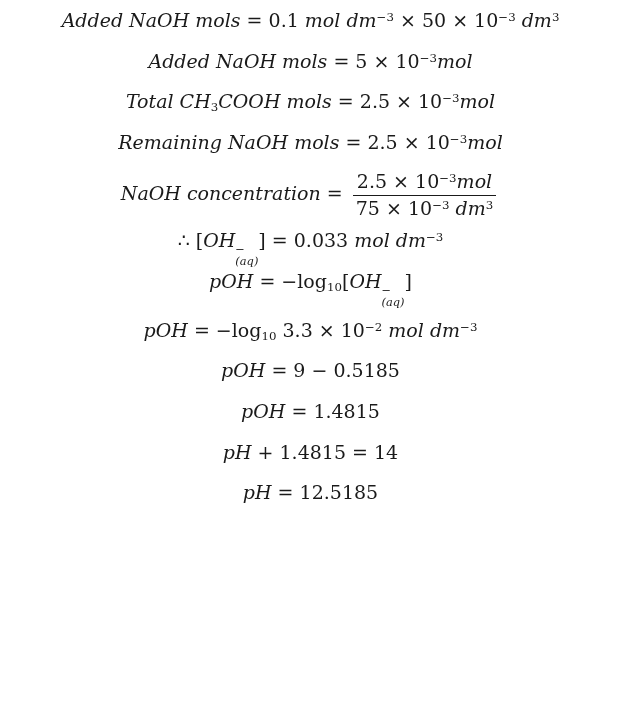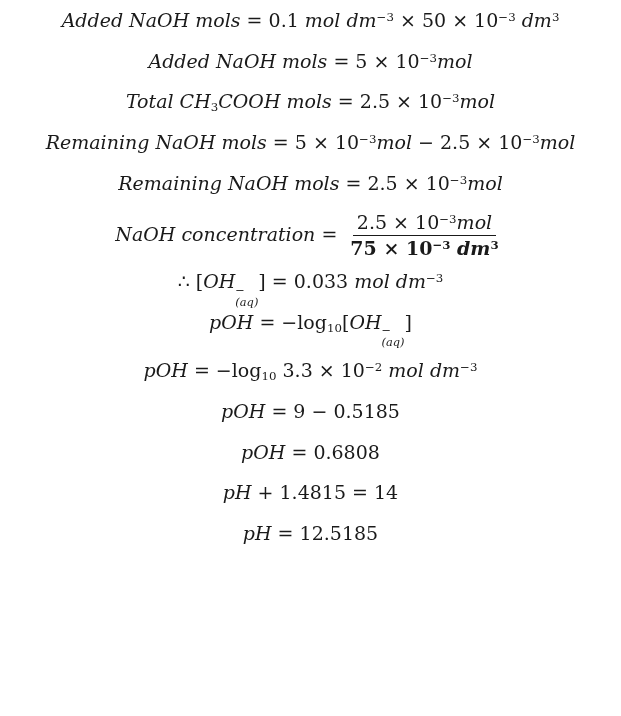--- a/index.html
+++ b/index.html
@@ -47,59 +47,56 @@
   .ss-sub { font-style: italic; text-align: center; }
   .frac {
     display: inline-flex;
     flex-direction: column;
     align-items: center;
     vertical-align: middle;
     margin: 0 3px;
     line-height: 1.25;
   }
   .frac .num { border-bottom: 1.4px solid currentColor; padding: 0 4px 1px 4px; }
-  .frac .den { padding: 1px 4px 0 4px; font-weight: bold; }
+  .frac .den { padding: 1px 4px 0 4px; }
   .gap { display: inline-block; }
 </style>
 </head>
 <body>
 
 <main id="equations">
     <div class="eq-line">
       <span class="eq-content"><span class="it">Added NaOH mols</span><span class="rm"> = 0.1 </span><span class="it">mol dm</span><sup>−3</sup><span class="rm"> × 50 × 10</span><sup>−3</sup><span class="it"> dm</span><sup>3</sup></span>
     </div>
     <div class="eq-line">
       <span class="eq-content"><span class="it">Added NaOH mols</span><span class="rm"> = 5 × 10</span><sup>−3</sup><span class="it">mol</span></span>
     </div>
     <div class="eq-line">
       <span class="eq-content"><span class="it">Total CH</span><sub>3</sub><span class="it">COOH mols</span><span class="rm"> = 2.5 × 10</span><sup>−3</sup><span class="it">mol</span></span>
-    </div>
-    <div class="eq-line">
-      <span class="eq-content"><span class="it">Remaining NaOH mols</span><span class="rm"> = 5 × 10</span><sup>−3</sup><span class="it">mol</span><span class="rm"> − 2.5 × 10</span><sup>−3</sup><span class="it">mol</span></span>
     </div>
     <div class="eq-line">
       <span class="eq-content"><span class="it">Remaining NaOH mols</span><span class="rm"> = 2.5 × 10</span><sup>−3</sup><span class="it">mol</span></span>
     </div>
     <div class="eq-line tall">
       <span class="eq-content"><span class="it">NaOH concentration</span><span class="rm"> = </span><span class="frac"><span class="num"><span class="rm">2.5 × 10</span><sup>−3</sup><span class="it">mol</span></span><span class="den"><span class="rm">75 × 10</span><sup>−3</sup><span class="it"> dm</span><sup>3</sup></span></span></span>
     </div>
     <div class="eq-line">
       <span class="eq-content"><span class="rm">∴ [</span><span class="it">OH</span><span class="ss"><span class="ss-sup">−</span><span class="ss-sub">(aq)</span></span><span class="rm">] = 0.033 </span><span class="it">mol dm</span><sup>−3</sup></span>
     </div>
     <div class="eq-line">
       <span class="eq-content"><span class="it">pOH</span><span class="rm"> = −log</span><sub>10</sub><span class="rm">[</span><span class="it">OH</span><span class="ss"><span class="ss-sup">−</span><span class="ss-sub">(aq)</span></span><span class="rm">]</span></span>
     </div>
     <div class="eq-line">
       <span class="eq-content"><span class="it">pOH</span><span class="rm"> = −log</span><sub>10</sub><span class="rm"> 3.3 × 10</span><sup>−2</sup><span class="it"> mol dm</span><sup>−3</sup></span>
     </div>
     <div class="eq-line">
       <span class="eq-content"><span class="it">pOH</span><span class="rm"> = 9 − 0.5185</span></span>
     </div>
     <div class="eq-line">
-      <span class="eq-content"><span class="it">pOH</span><span class="rm"> = 0.6808</span></span>
+      <span class="eq-content"><span class="it">pOH</span><span class="rm"> = 1.4815</span></span>
     </div>
     <div class="eq-line">
       <span class="eq-content"><span class="it">pH</span><span class="rm"> + 1.4815 = 14</span></span>
     </div>
     <div class="eq-line">
       <span class="eq-content"><span class="it">pH</span><span class="rm"> = 12.5185</span></span>
     </div>
   </main>
 
 </body></html>

